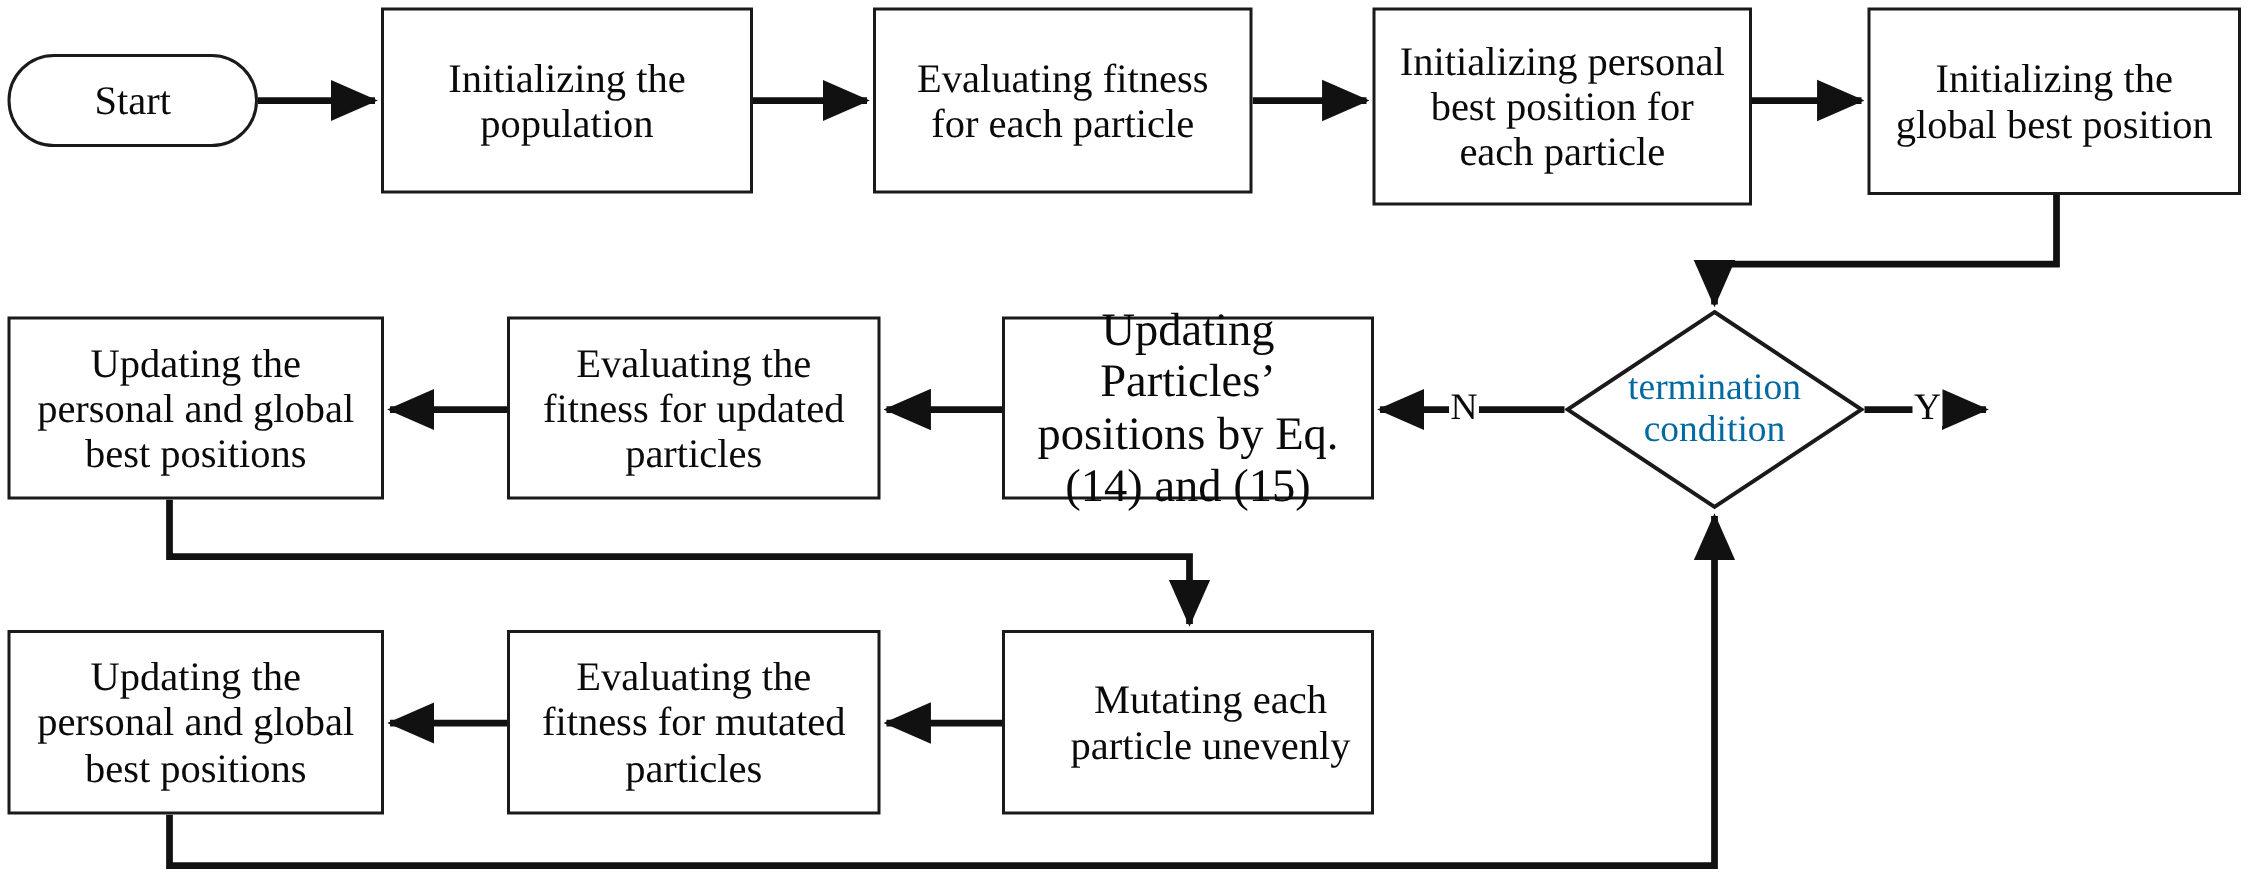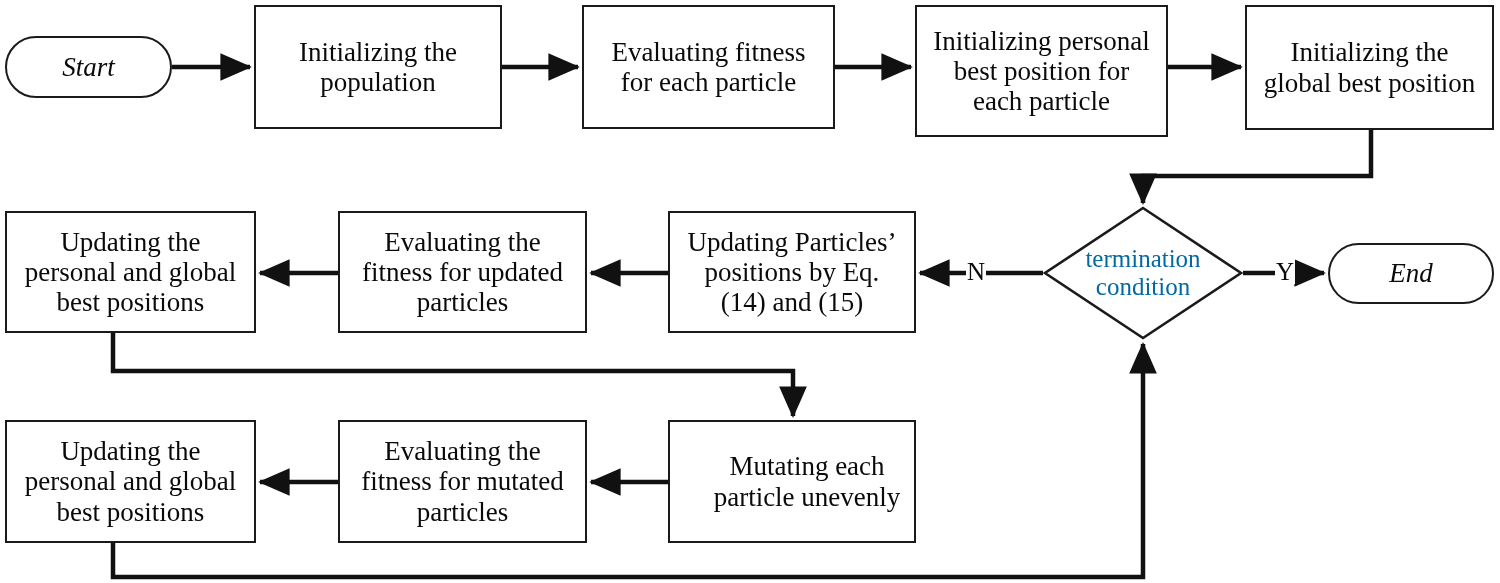--- a/index.html
+++ b/index.html
@@ -4,21 +4,21 @@
 <style>
   html,body{margin:0;padding:0;background:#ffffff;}
   body{width:1500px;height:583px;overflow:hidden;font-family:"Liberation Serif","DejaVu Serif",serif;}
   #canvas{position:relative;width:1500px;height:583px;background:#ffffff;}
   svg.edges{position:absolute;left:0;top:0;width:1500px;height:583px;pointer-events:none;}
 
   .node{position:absolute;box-sizing:border-box;display:flex;align-items:center;justify-content:center;text-align:center;color:#0a0a0a;background:#ffffff;}
   .node .label{display:block;line-height:1.12;padding:0 4px;white-space:pre-line;}
 
   .process{border:2.5px solid #1a1a1a;}
-  .terminator{border:2.5px solid #1a1a1a;border-radius:999px;font-style:italic;}
+  .terminator{border:2.5px solid #1a1a1a;border-radius:999px;}
 
   .diamond{position:absolute;display:flex;align-items:center;justify-content:center;}
   .diamond .dlabel{position:relative;z-index:2;text-align:center;line-height:1.12;color:#0369a1;white-space:pre-line;}
   .diamond svg{position:absolute;left:0;top:0;}
 
   .edge-label{position:absolute;color:#0a0a0a;background:#ffffff;line-height:1;padding:0 1px;}
 </style>
 </head>
 <body>
 
@@ -85,37 +85,34 @@
 personal and global
 best positions</span>
   </div>
 
   <div class="node process" style="left:338px;top:211px;width:249px;height:122px;font-size:27px;">
     <span class="label">Evaluating the
 fitness for updated
 particles</span>
   </div>
 
-  <div class="node process" style="left:668px;top:211px;width:248px;height:122px;font-size:27px;">
+  <div class="node process" style="left:668px;top:211px;width:248px;height:122px;font-size:31px;">
     <span class="label">Updating Particles’
 positions by Eq.
 (14) and (15)</span>
   </div>
 
   <div class="diamond" style="left:1043px;top:206px;width:200px;height:134px;">
     <svg width="200" height="134" viewBox="0 0 200 134" xmlns="http://www.w3.org/2000/svg">
       <polygon points="100,2 198,67 100,132 2,67" fill="#ffffff" stroke="#1a1a1a" stroke-width="2.6"></polygon>
     </svg>
     <span class="dlabel" style="font-size:25px;">termination
 condition</span>
   </div>
 
-  <div class="node terminator" style="left:1328px;top:243px;width:166px;height:61px;font-size:27px;">
-    <span class="label">End</span>
-  </div>
 
   <div class="node process" style="left:5px;top:420px;width:251px;height:123px;font-size:27px;">
     <span class="label">Updating the
 personal and global
 best positions</span>
   </div>
 
   <div class="node process" style="left:338px;top:420px;width:249px;height:123px;font-size:27px;">
     <span class="label">Evaluating the
 fitness for mutated

